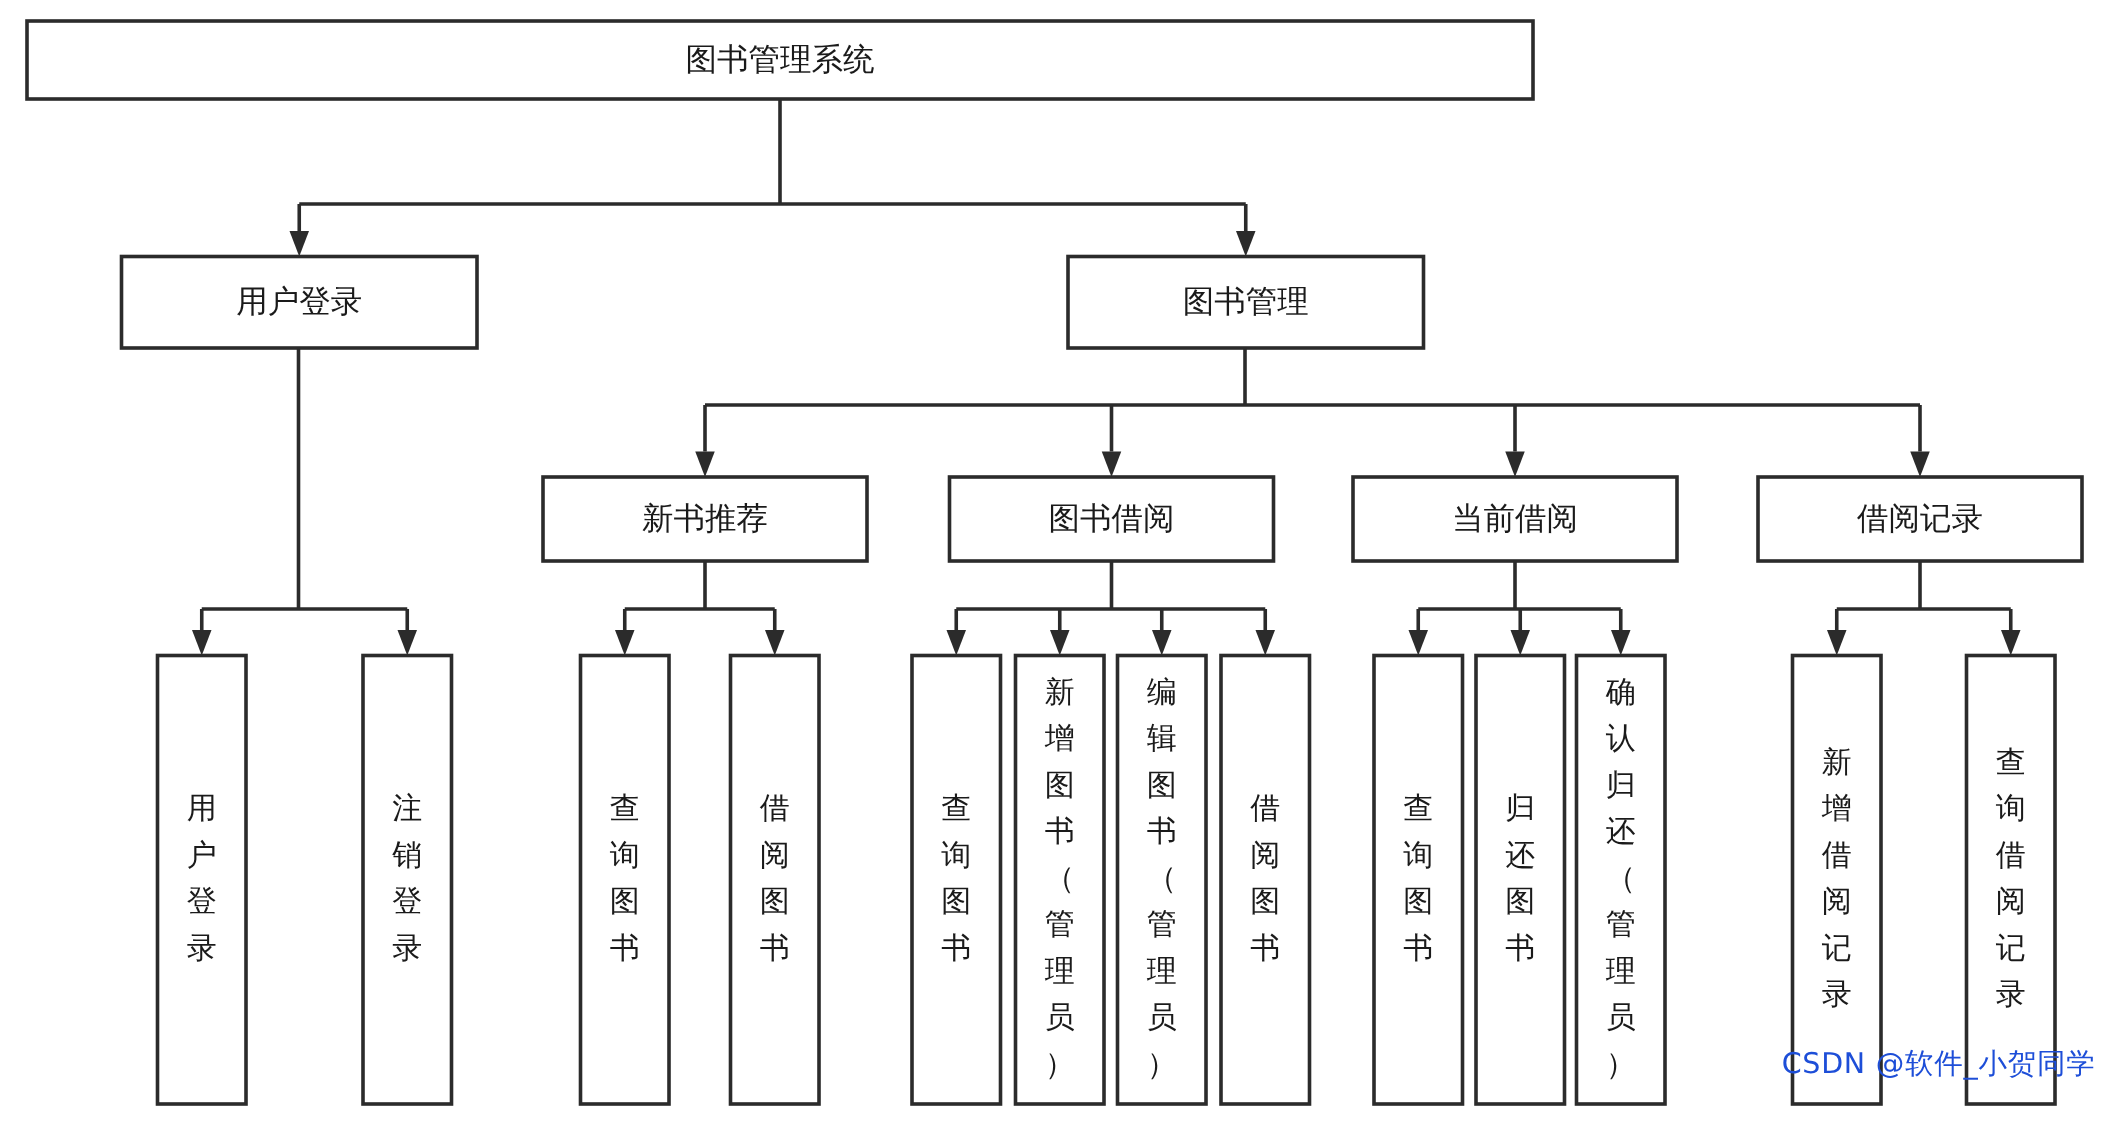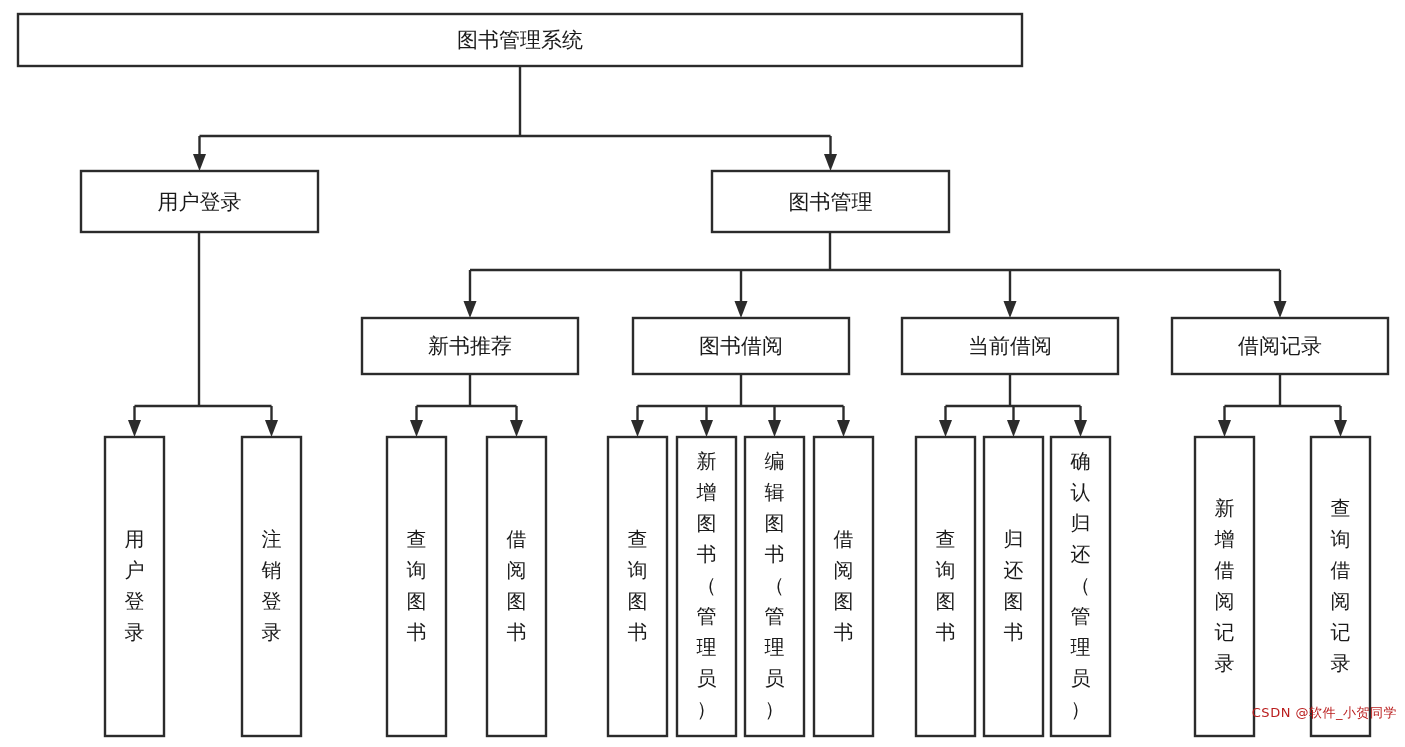--- a/index.html
+++ b/index.html
@@ -54,22 +54,22 @@
     font-family: "DejaVu Sans", "Liberation Sans", sans-serif;
     font-size: 20px;
     fill: #1a1a1a;
     text-anchor: middle;
   }
   .watermark {
     position: absolute;
     right: 8px;
     bottom: 4px;
     font-family: "DejaVu Sans", "Liberation Sans", sans-serif;
-    font-size: 13px;
-    color: #b91c1c;
+    font-size: 19px;
+    color: #1d4ed8;
     letter-spacing: 0.5px;
     white-space: nowrap;
     pointer-events: none;
     user-select: none;
   }
 </style>
 </head>
 <body>
 
 <div id="diagram-root">

